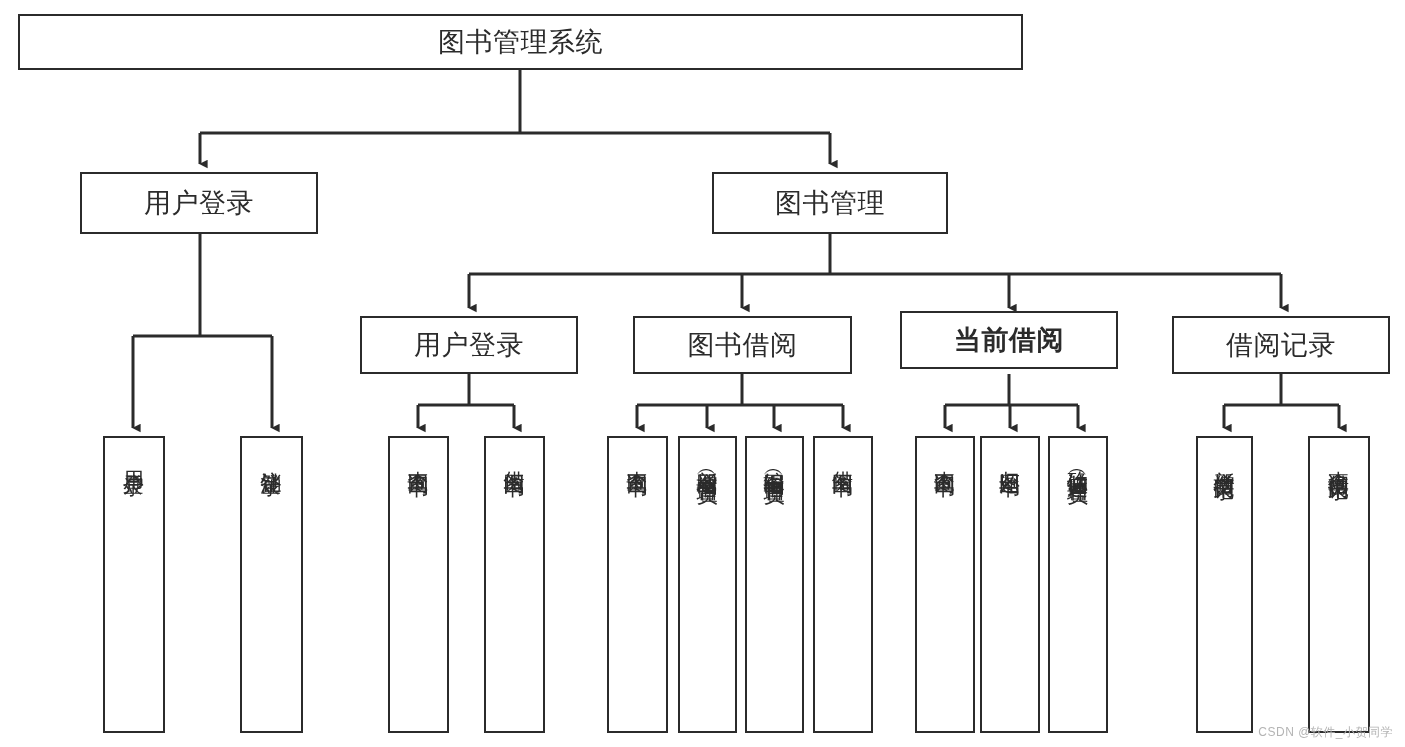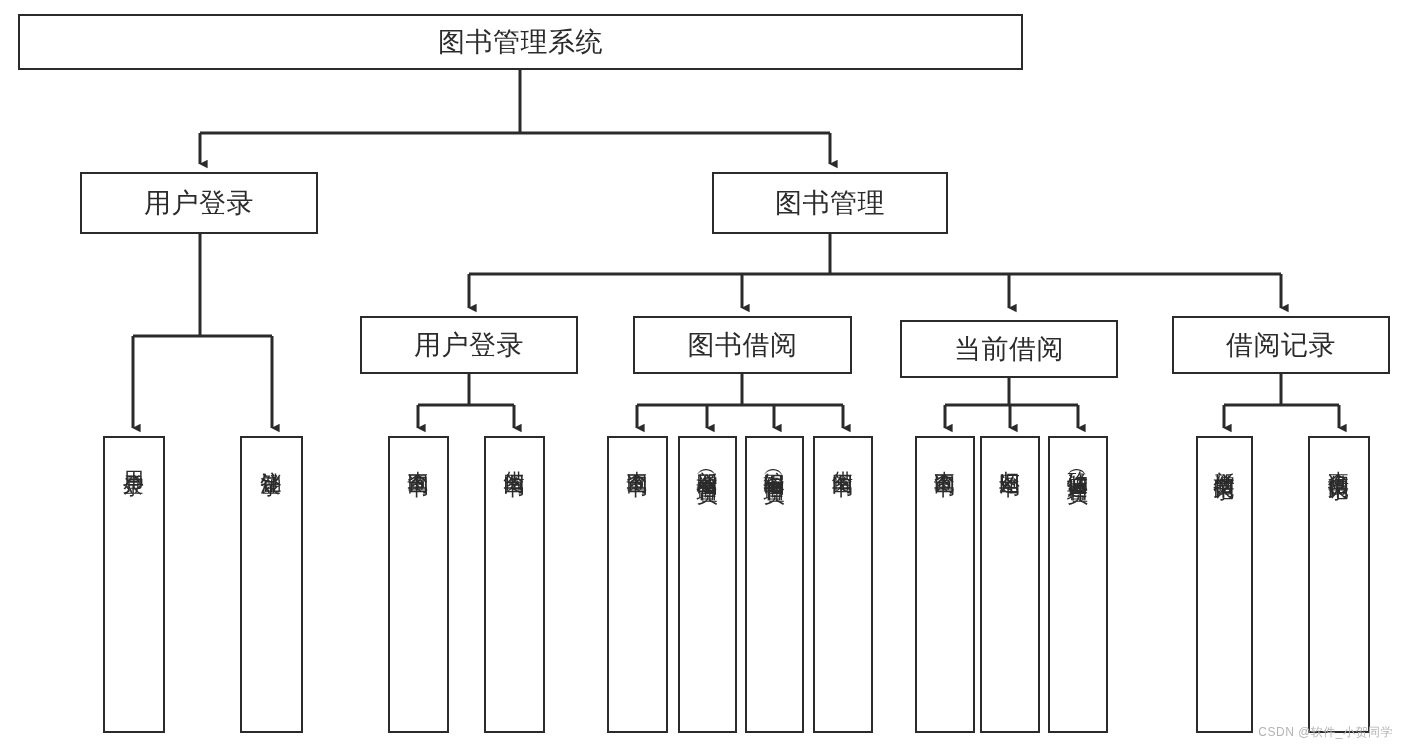--- a/index.html
+++ b/index.html
@@ -133,21 +133,21 @@
   <div class="node horizontal" style="left:712px; top:172px; width:236px; height:62px;">
     <span class="node-label">图书管理</span>
   </div>
 
   <div class="node horizontal" style="left:360px; top:316px; width:218px; height:58px;">
     <span class="node-label">用户登录</span>
   </div>
   <div class="node horizontal" style="left:633px; top:316px; width:219px; height:58px;">
     <span class="node-label">图书借阅</span>
   </div>
-  <div class="node horizontal" style="left:900px; top:320px; width:218px; height:58px;">
+  <div class="node horizontal" style="left:900px; top:311px; width:218px; height:58px;font-weight:bold;">
     <span class="node-label">当前借阅</span>
   </div>
   <div class="node horizontal" style="left:1172px; top:316px; width:218px; height:58px;justify-content:center;">
     <span class="node-label">借阅记录</span>
   </div>
 
   <div class="node vertical" style="left:103px; top:436px; width:62px; height:297px;">
     <span class="node-label">用户登录</span>
   </div>
   <div class="node vertical" style="left:240px; top:436px; width:63px; height:297px;">

